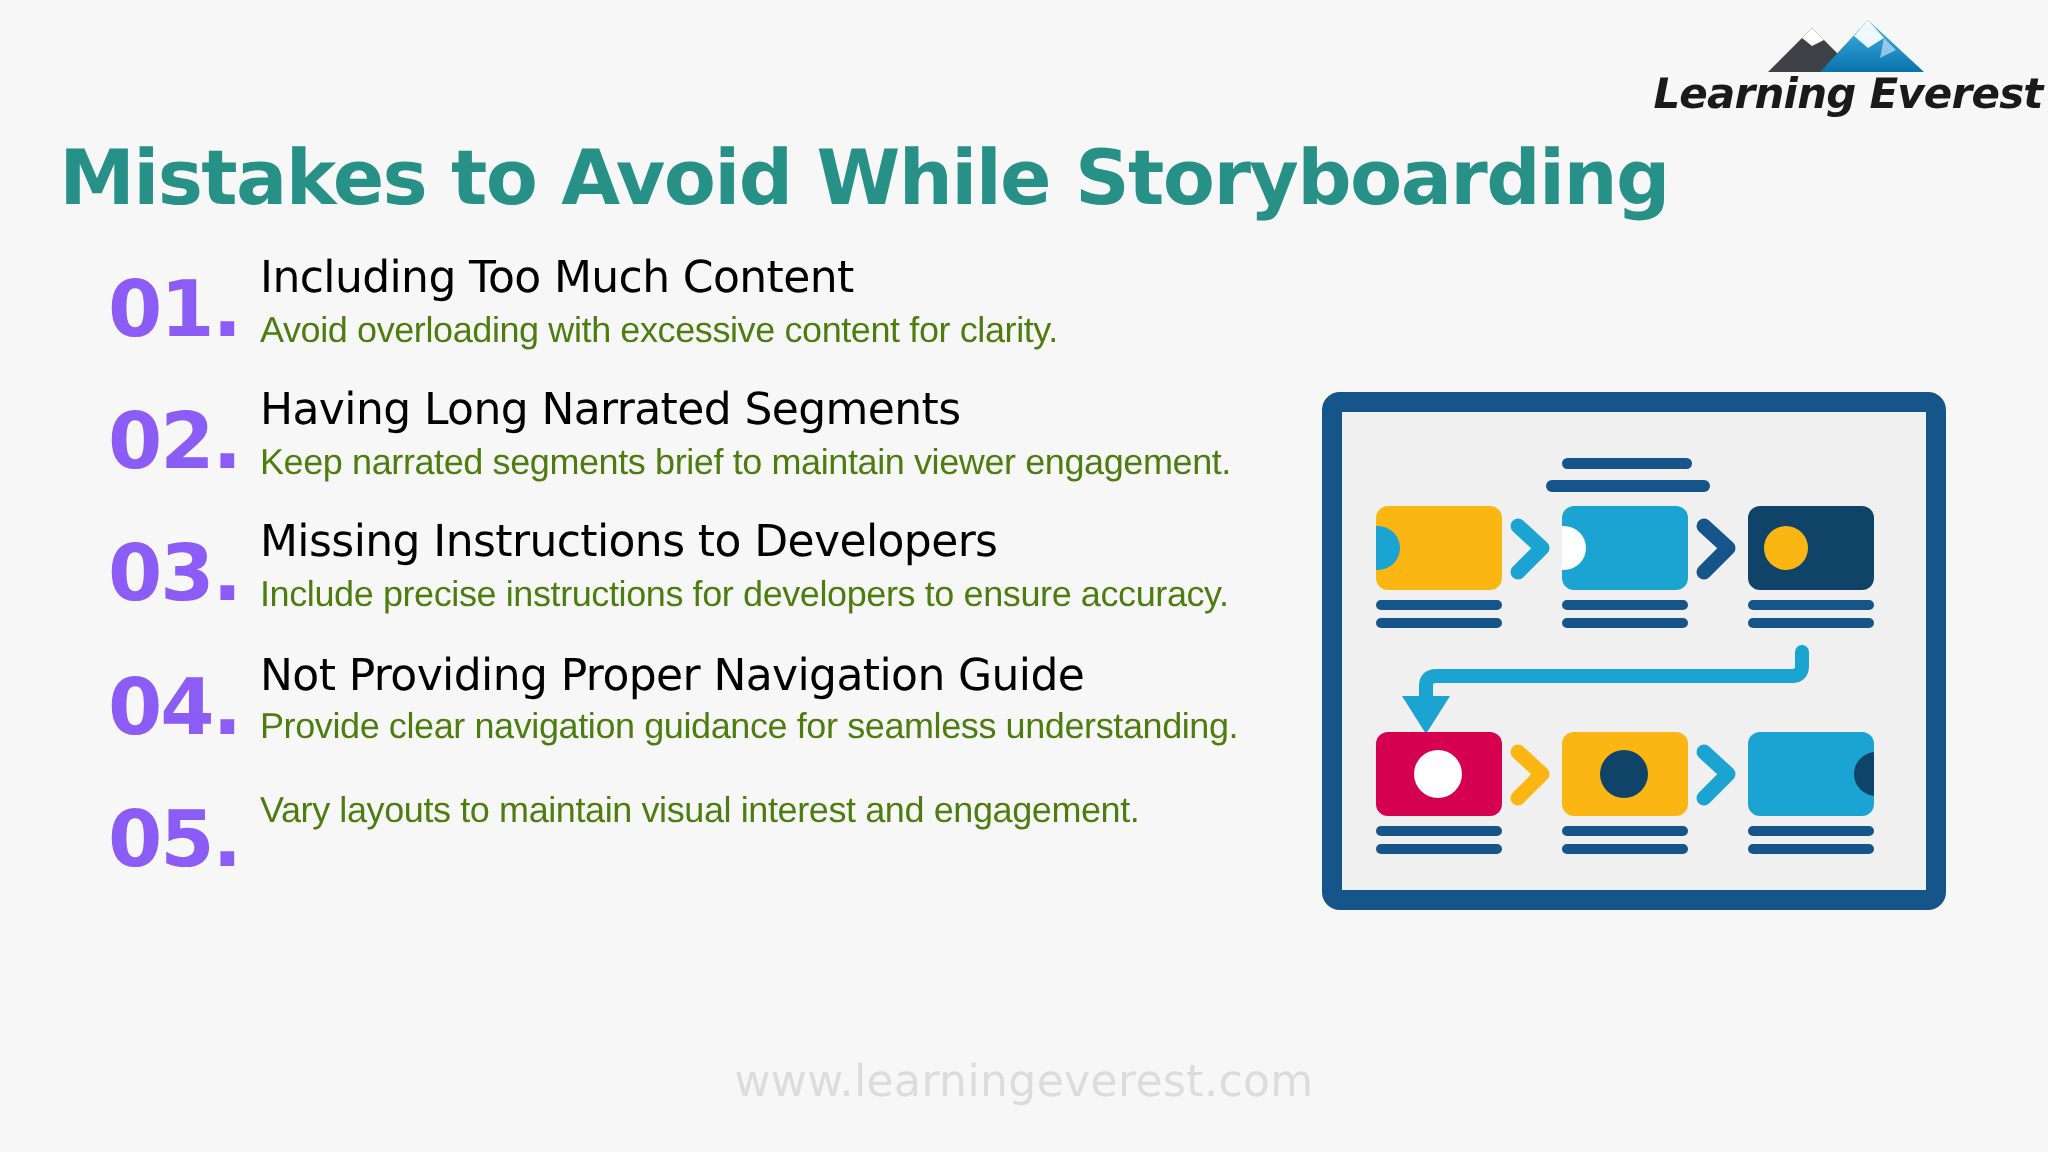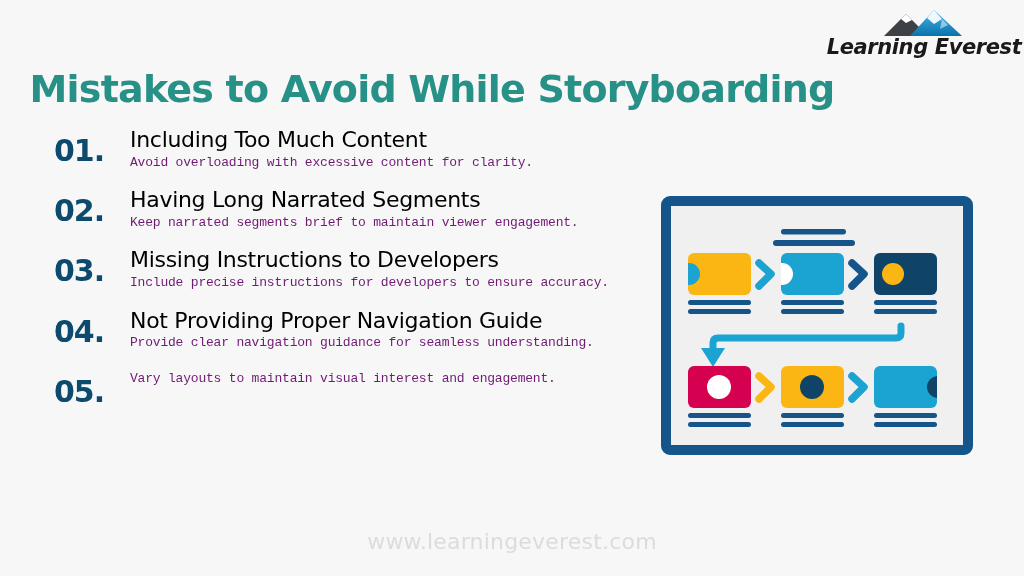--- a/index.html
+++ b/index.html
@@ -68,44 +68,44 @@
   }
   .list-item {
     display: flex;
     align-items: flex-start;
     margin-bottom: 18px;
     position: relative;
   }
   .item-num {
     font-family: "DejaVu Sans", sans-serif;
     font-weight: bold;
-    font-size: 30px;
-    color: #0c4a6e;
+    font-size: 39px;
+    color: #8b5cf6;
     line-height: 1;
     width: 76px;
     flex: 0 0 76px;
     letter-spacing: -1px;
     padding-top: 8px;
   }
   .item-body {
     flex: 1 1 auto;
     padding-top: 0;
   }
   .item-title {
     font-family: "DejaVu Sans", sans-serif;
     font-size: 22px;
     color: #000000;
     line-height: 1.12;
     letter-spacing: -0.3px;
     white-space: nowrap;
   }
   .item-desc {
-    font-family: Liberation Mono, monospace;
-    font-size: 13px;
-    color: #701a75;
+    font-family: Liberation Sans, sans-serif;
+    font-size: 18px;
+    color: #4d7c0f;
     line-height: 1.2;
     margin-top: 2px;
     letter-spacing: -0.2px;
     white-space: nowrap;
   }
 
   
   .storyboard {
     position: absolute;
     left: 661px;

